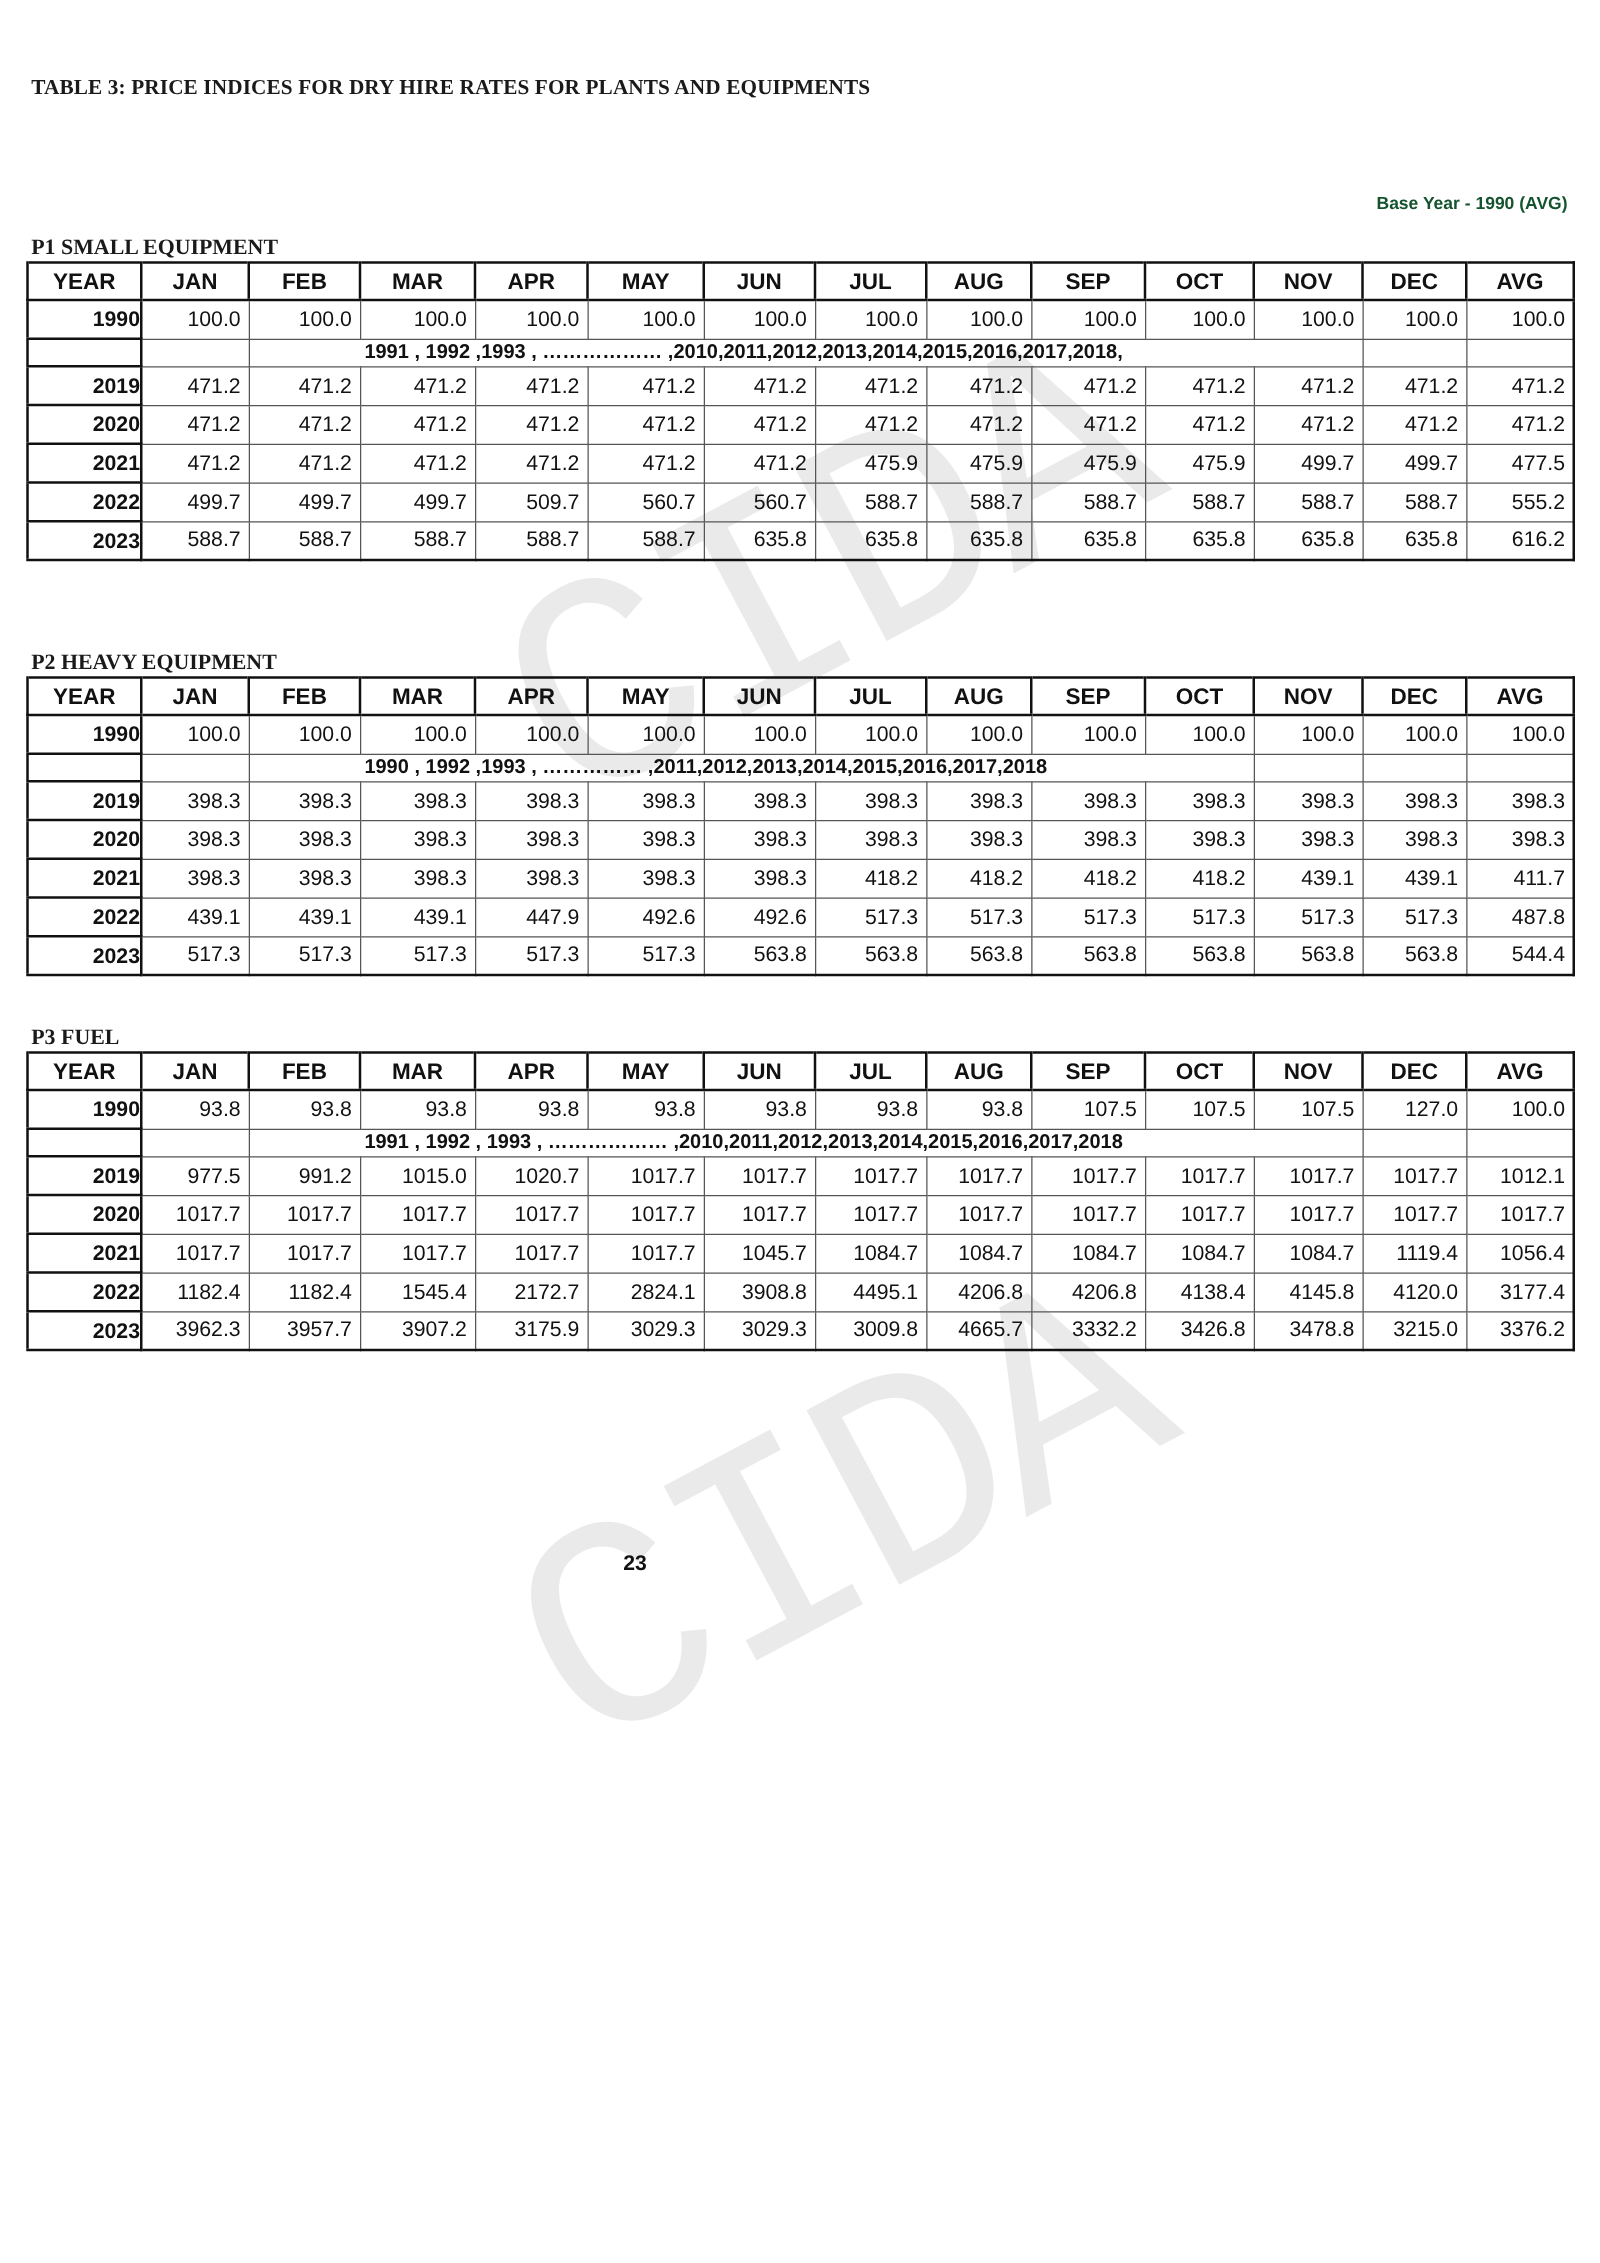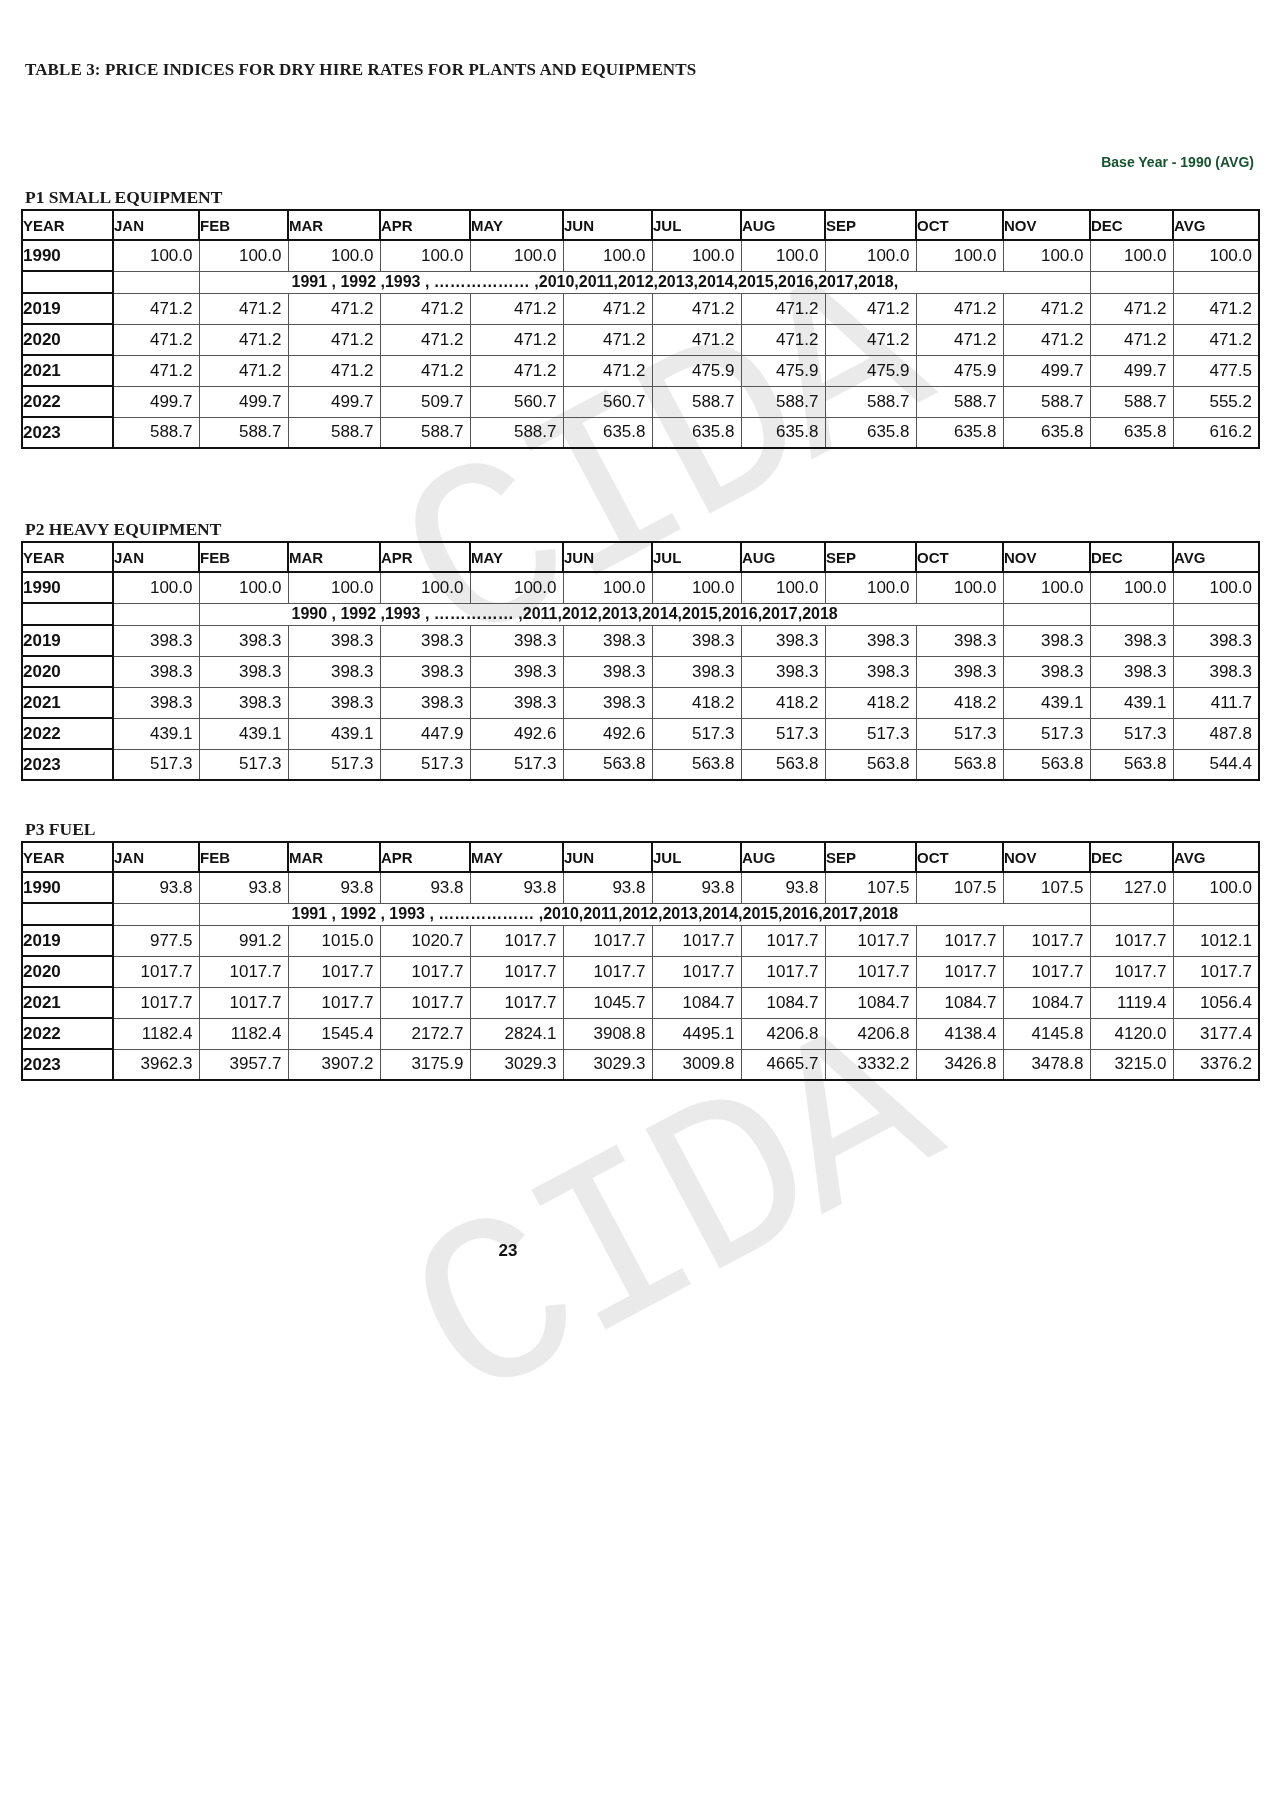--- a/index.html
+++ b/index.html
@@ -17,29 +17,29 @@
   .section-label {
     font-family: "Liberation Serif", serif; font-weight: bold; font-size: 17.5px;
     color: #1a1a1a; height: 24px; line-height: 24px; margin-left: 4px;
   }
   table.idx {
     border-collapse: collapse; table-layout: fixed; width: 1237px;
     border: 2px solid #111;
     font-family: "Liberation Sans", sans-serif;
   }
   table.idx th {
-    height: 28px; font-size: 15px; font-weight: bold; text-align: left;
+    height: 28px; font-size: 18px; font-weight: bold; text-align: center;
     border: 1px solid #111; border-bottom: 2px solid #111; border-left-width: 2px; padding: 0;
   }
   table.idx td {
     height: 29px; font-size: 17px; text-align: right; padding: 0 6px 0 0;
     border: 1px solid #555;
   }
   table.idx td.yr {
-    text-align: left; font-weight: bold; padding: 0;
+    text-align: right; font-weight: bold; padding: 0;
     border-right: 2px solid #111; border-bottom: 2px solid #111; margin-top: 42px;
   }
   table.idx tr.gap td { height: 20px; }
   table.idx td.gap-text {
     text-align: left; font-weight: bold; font-size: 16px; padding-left: 92px; white-space: nowrap;
   }
   .page-number {
     position: absolute; left: 0; width: 1016px; top: 1241px; text-align: center;
     font-family: "Liberation Sans", sans-serif; font-weight: bold; font-size: 17px;
   }

